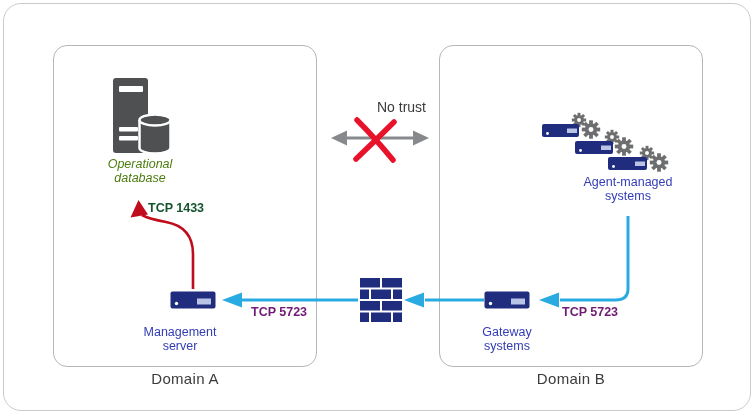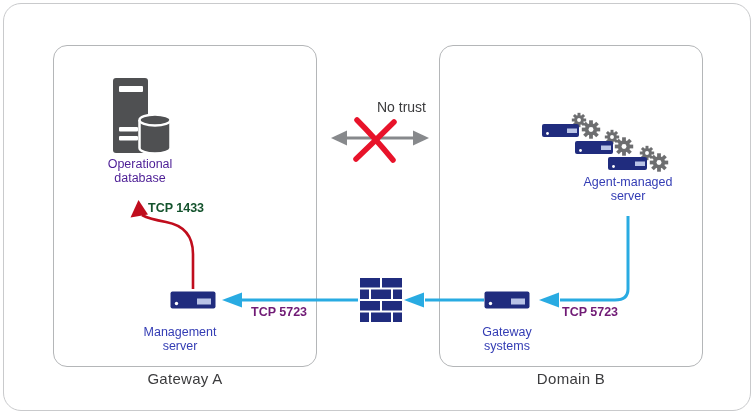--- a/index.html
+++ b/index.html
@@ -19,42 +19,42 @@
   #domain-a-box{left:53px;}
   #domain-b-box{left:439px;}
   .domain-label{
     position:absolute;top:370px;width:264px;text-align:center;
     font-size:15px;color:#3b3b3d;letter-spacing:.3px;
   }
   #domain-a-label{left:53px;}
   #domain-b-label{left:439px;}
   .label{white-space:pre-line;text-align:center;line-height:13.5px;font-size:12.5px;}
   .node-label{color:#333cb4;}
-  .dark-label{color:#4c1d95;}
+  .dark-label{color:#4d7c0f;font-style:italic;}
   .tcp{position:absolute;font-size:12.5px;font-weight:600;white-space:nowrap;}
   .tcp-navy{color:#701a75;}
   .tcp-red{color:#14532d;}
   .abs{position:absolute;}
   #no-trust-label{
     position:absolute;left:326px;top:99px;width:100px;text-align:right;
     font-size:14px;color:#3b3b3d;
   }
   svg{display:block;}
   #arrow-layer{position:absolute;left:0;top:0;pointer-events:none;}
 </style>
 </head>
 <body>
 
 <div id="canvas">
 
   <div class="outer-frame"></div>
 
   <div class="domain-box" id="domain-a-box"></div>
   <div class="domain-box" id="domain-b-box"></div>
-  <div class="domain-label" id="domain-a-label">Gateway A</div>
+  <div class="domain-label" id="domain-a-label">Domain A</div>
   <div class="domain-label" id="domain-b-label">Domain B</div>
 
   <svg id="arrow-layer" width="756" height="416" viewBox="0 0 756 416">
 
     <g>
       <path d="M193,289 L193,254 Q193,227 166,222 Q149,219 142,215" fill="none" stroke="#c00d1d" stroke-width="2.6"></path>
       <polygon points="138.5,200 130.5,217.5 148,214.5" fill="#c00d1d"></polygon>
     </g>
 
     <g>
@@ -157,17 +157,17 @@
     <rect x="35" y="33" width="38" height="13" rx="2" fill="#202c7e"></rect>
     <circle cx="40.5" cy="42.5" r="1.4" fill="#ffffff"></circle>
     <rect x="61" y="37.5" width="10" height="4.5" fill="#b9c3e6"></rect>
     <use href="#gear" transform="translate(107,45) scale(0.92)"></use>
     <use href="#gear" transform="translate(119,54.5) scale(1.18)"></use>
     <rect x="68" y="49" width="39" height="13" rx="2" fill="#202c7e"></rect>
     <circle cx="73.5" cy="58.5" r="1.4" fill="#ffffff"></circle>
     <rect x="95" y="53.5" width="10" height="4.5" fill="#b9c3e6"></rect>
   </svg>
   <div class="abs label node-label" style="left:566px;top:176px;width:124px">Agent-managed
-server</div>
+systems</div>
 
   <div id="no-trust-label">No trust</div>
 
 </div>
 
 </body></html>

